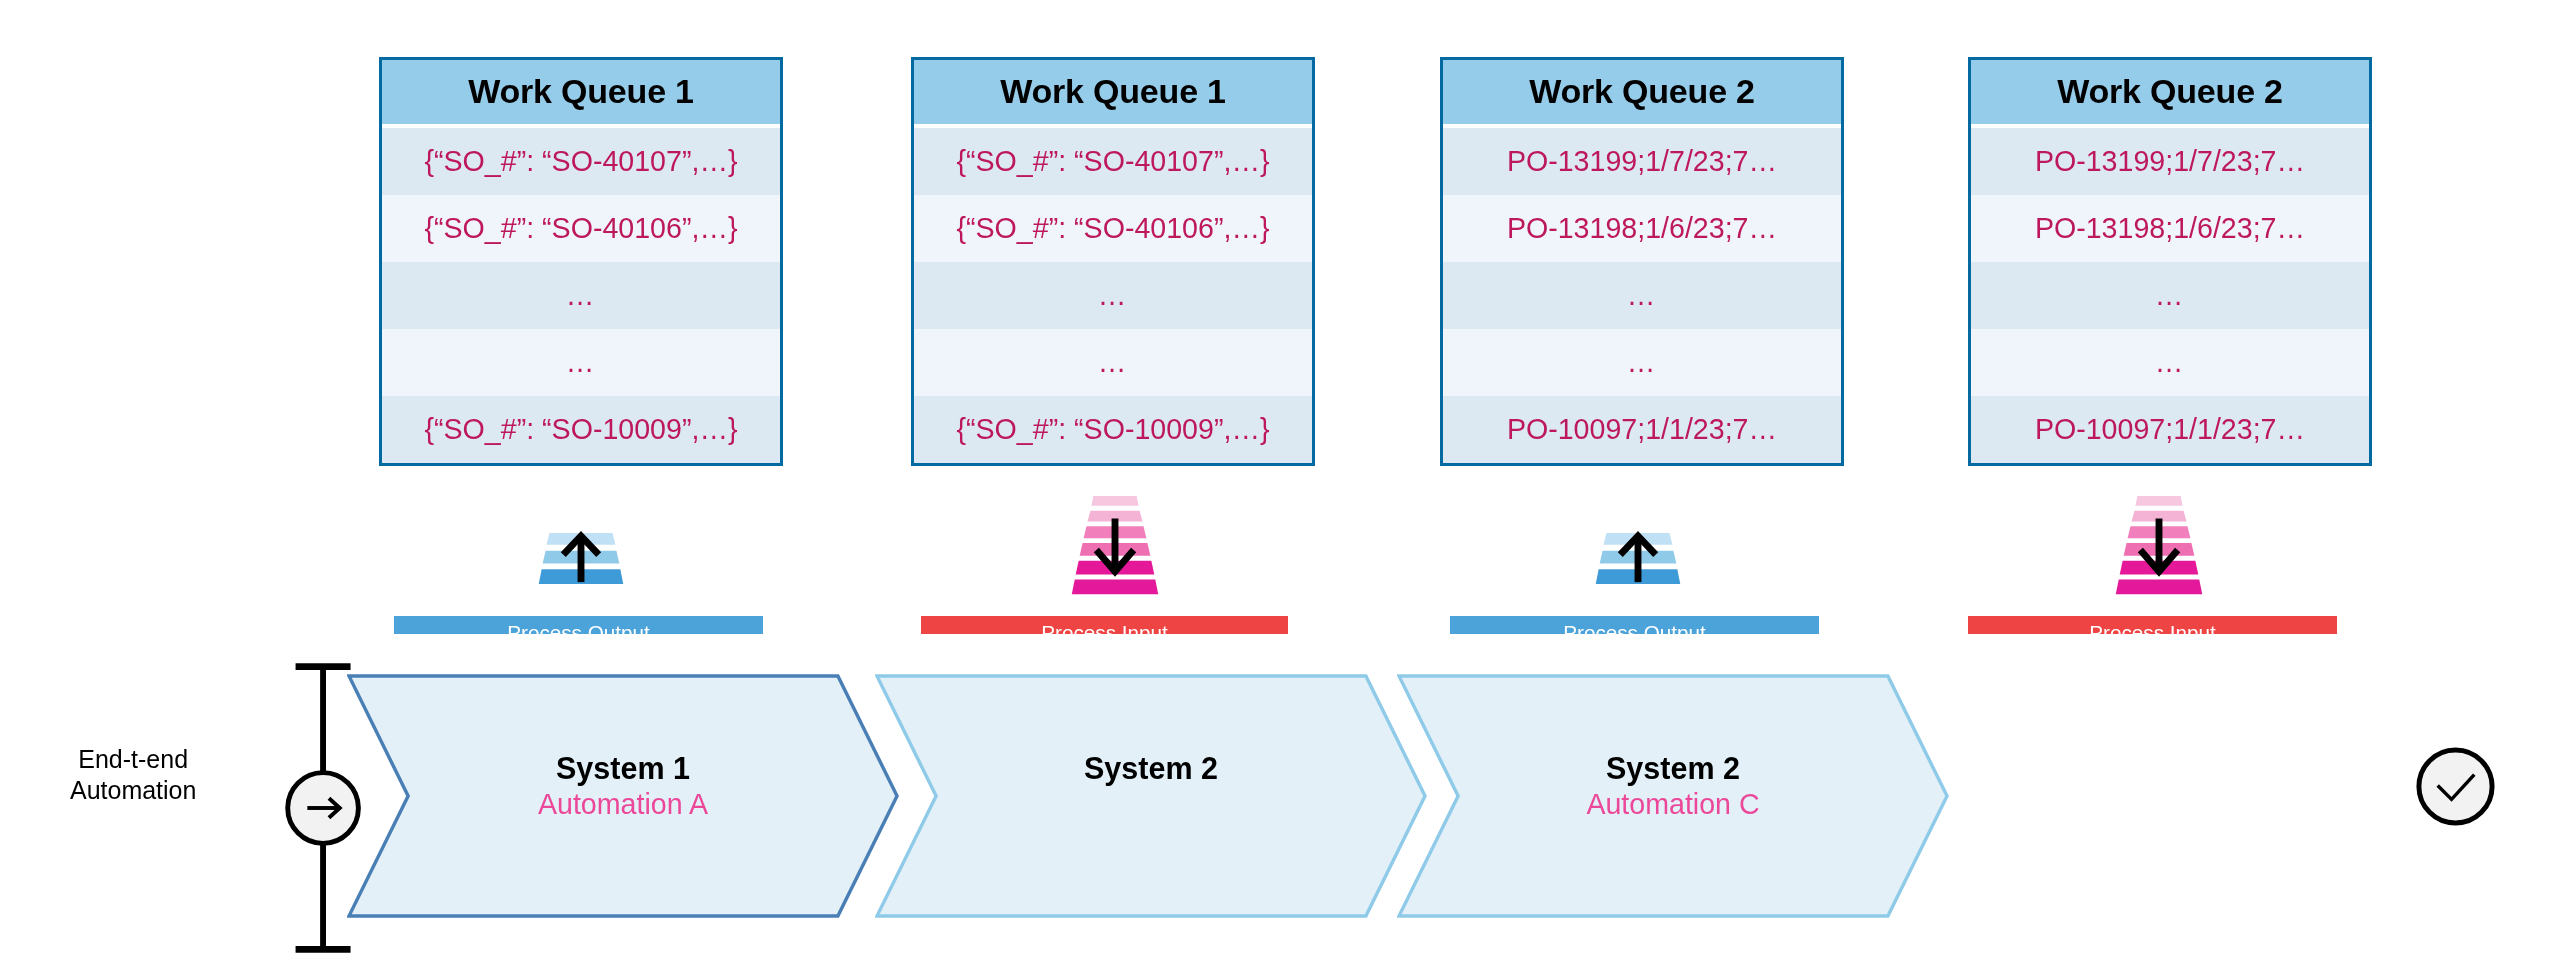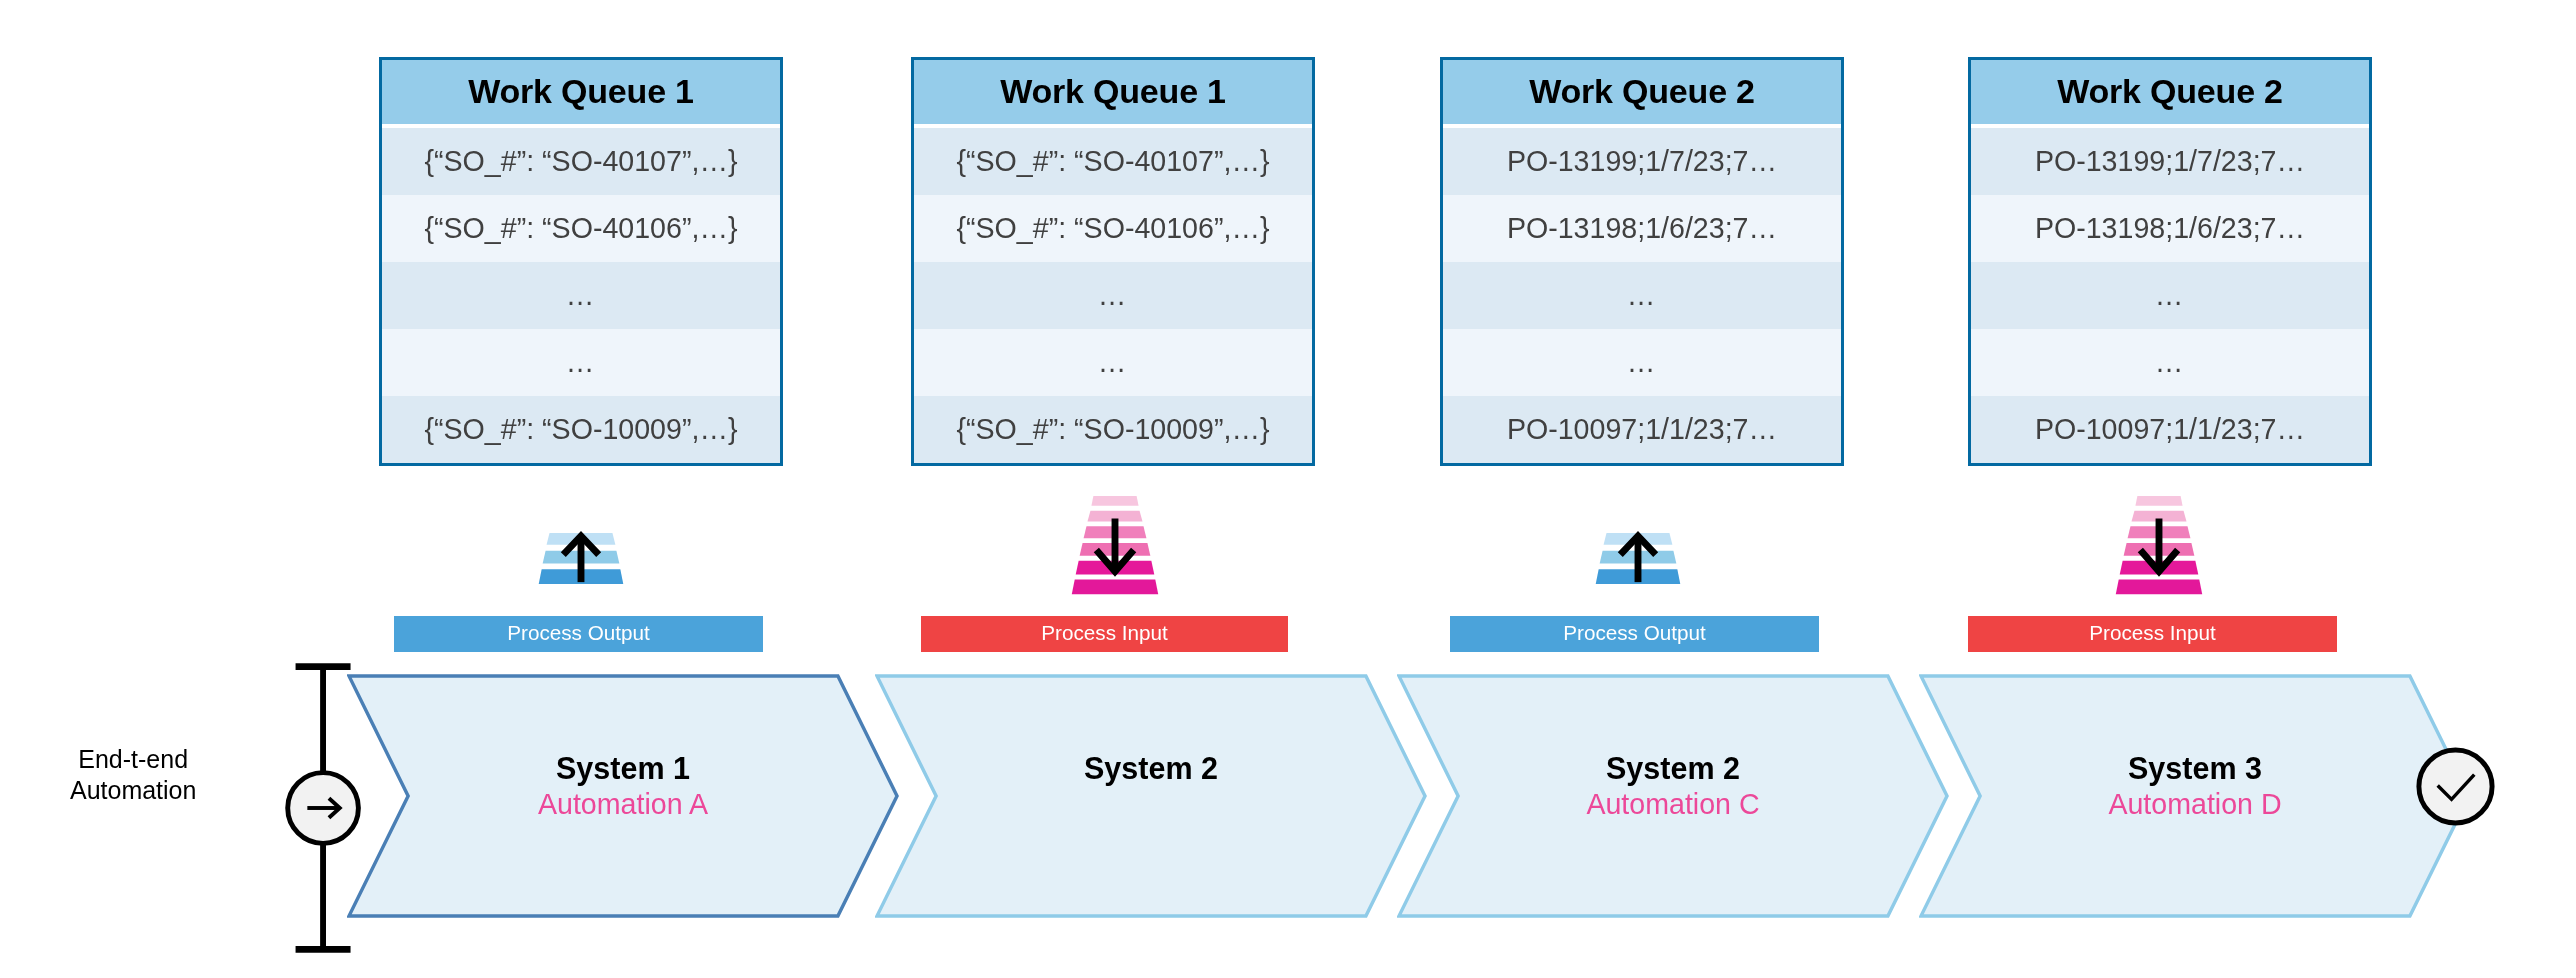--- a/index.html
+++ b/index.html
@@ -39,40 +39,40 @@
   }
   .queue-rows {
     background: #ffffff;
     padding-top: 4.9px;
   }
   .queue-row {
     height: 67px;
     line-height: 67px;
     text-align: center;
     font-size: 28.6px;
-    color: #404040;
+    color: #be185d;
     white-space: nowrap;
     overflow: hidden;
   }
   .queue-row.odd  { background: #dce9f3; }
   .queue-row.even { background: #eff5fb; }
   .queue-row.ellipsis { font-size: 28.6px; letter-spacing: 2px; }
 
   
   .stack-icon {
     position: absolute;
     width: 118px;
     height: 85px;
   }
   .stack-icon svg { display: block; }
 
   
   .badge {
     position: absolute;
-    height: 36px;
+    height: 18px;
     line-height: 33px;
     text-align: center;
     color: #ffffff;
     font-size: 20.7px;
     box-sizing: border-box;
   }
   .badge.blue { background: #4ba3da; }
   .badge.pink { background: #ef4444; }
 
   
@@ -246,29 +246,20 @@
   <div class="chevron" style="left:1397px; width:552px;">
     <svg width="552" height="244" viewBox="0 0 560 248" preserveAspectRatio="none">
       <polygon points="2,2 498,2 558,124 498,246 2,246 62,124" fill="#e3f0f8" stroke="#8fcbe8" stroke-width="3.5" stroke-linejoin="miter"></polygon>
     </svg>
     <div class="chevron-label" style="left:49px; right:49px;">
       <div class="chev-title">System 2</div>
       <div class="chev-sub">Automation C</div>
     </div>
   </div>
 
-  <div class="chevron" style="left:1919px; width:552px;">
-    <svg width="552" height="244" viewBox="0 0 560 248" preserveAspectRatio="none">
-      <polygon points="2,2 498,2 558,124 498,246 2,246 62,124" fill="#e3f0f8" stroke="#8fcbe8" stroke-width="3.5" stroke-linejoin="miter"></polygon>
-    </svg>
-    <div class="chevron-label" style="left:49px; right:49px;">
-      <div class="chev-title">System 3</div>
-      <div class="chev-sub">Automation D</div>
-    </div>
-  </div>
 
   <div class="bracket">
     <svg width="108" height="296" viewBox="0 0 110 300">
       <path d="M24 6 L80 6" stroke="#000000" stroke-width="7" fill="none"></path>
       <path d="M24 294 L80 294" stroke="#000000" stroke-width="7" fill="none"></path>
       <path d="M52 6 L52 114" stroke="#000000" stroke-width="6" fill="none"></path>
       <path d="M52 186 L52 294" stroke="#000000" stroke-width="6" fill="none"></path>
       <circle cx="52" cy="150" r="36" fill="#f2f2f2" stroke="#000000" stroke-width="5"></circle>
       <path d="M36 150 L68 150" stroke="#000000" stroke-width="4" fill="none"></path>
       <path d="M58 140 L69 150 L58 160" stroke="#000000" stroke-width="4" fill="none" stroke-linejoin="miter" stroke-linecap="butt"></path>

